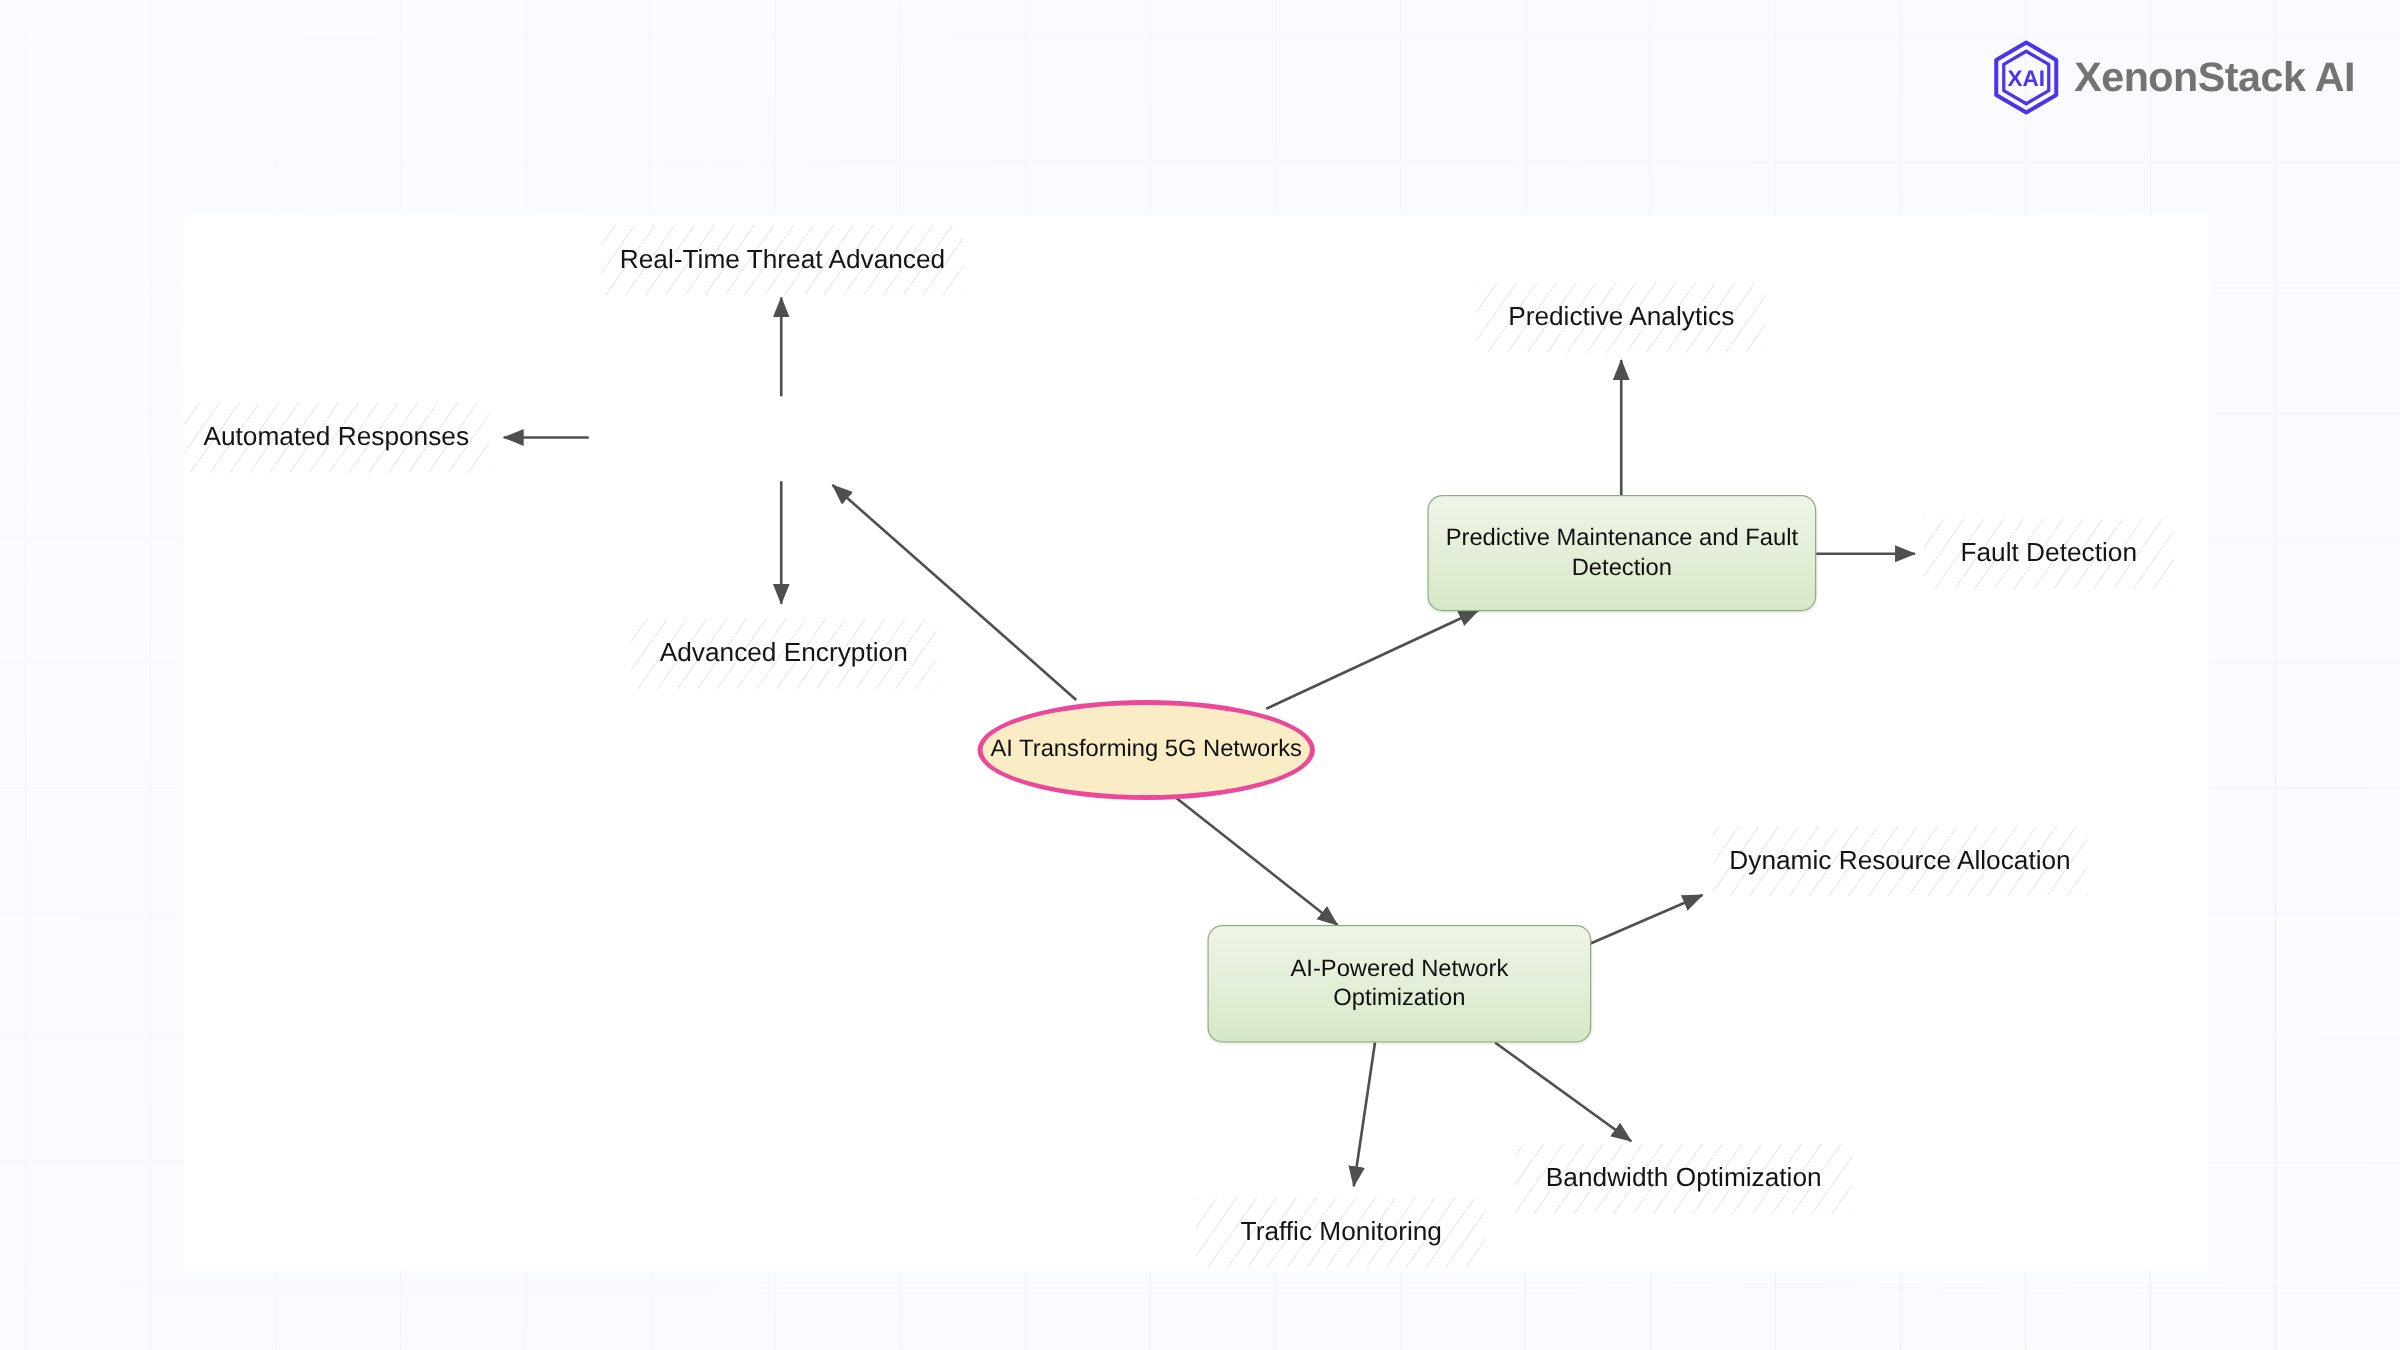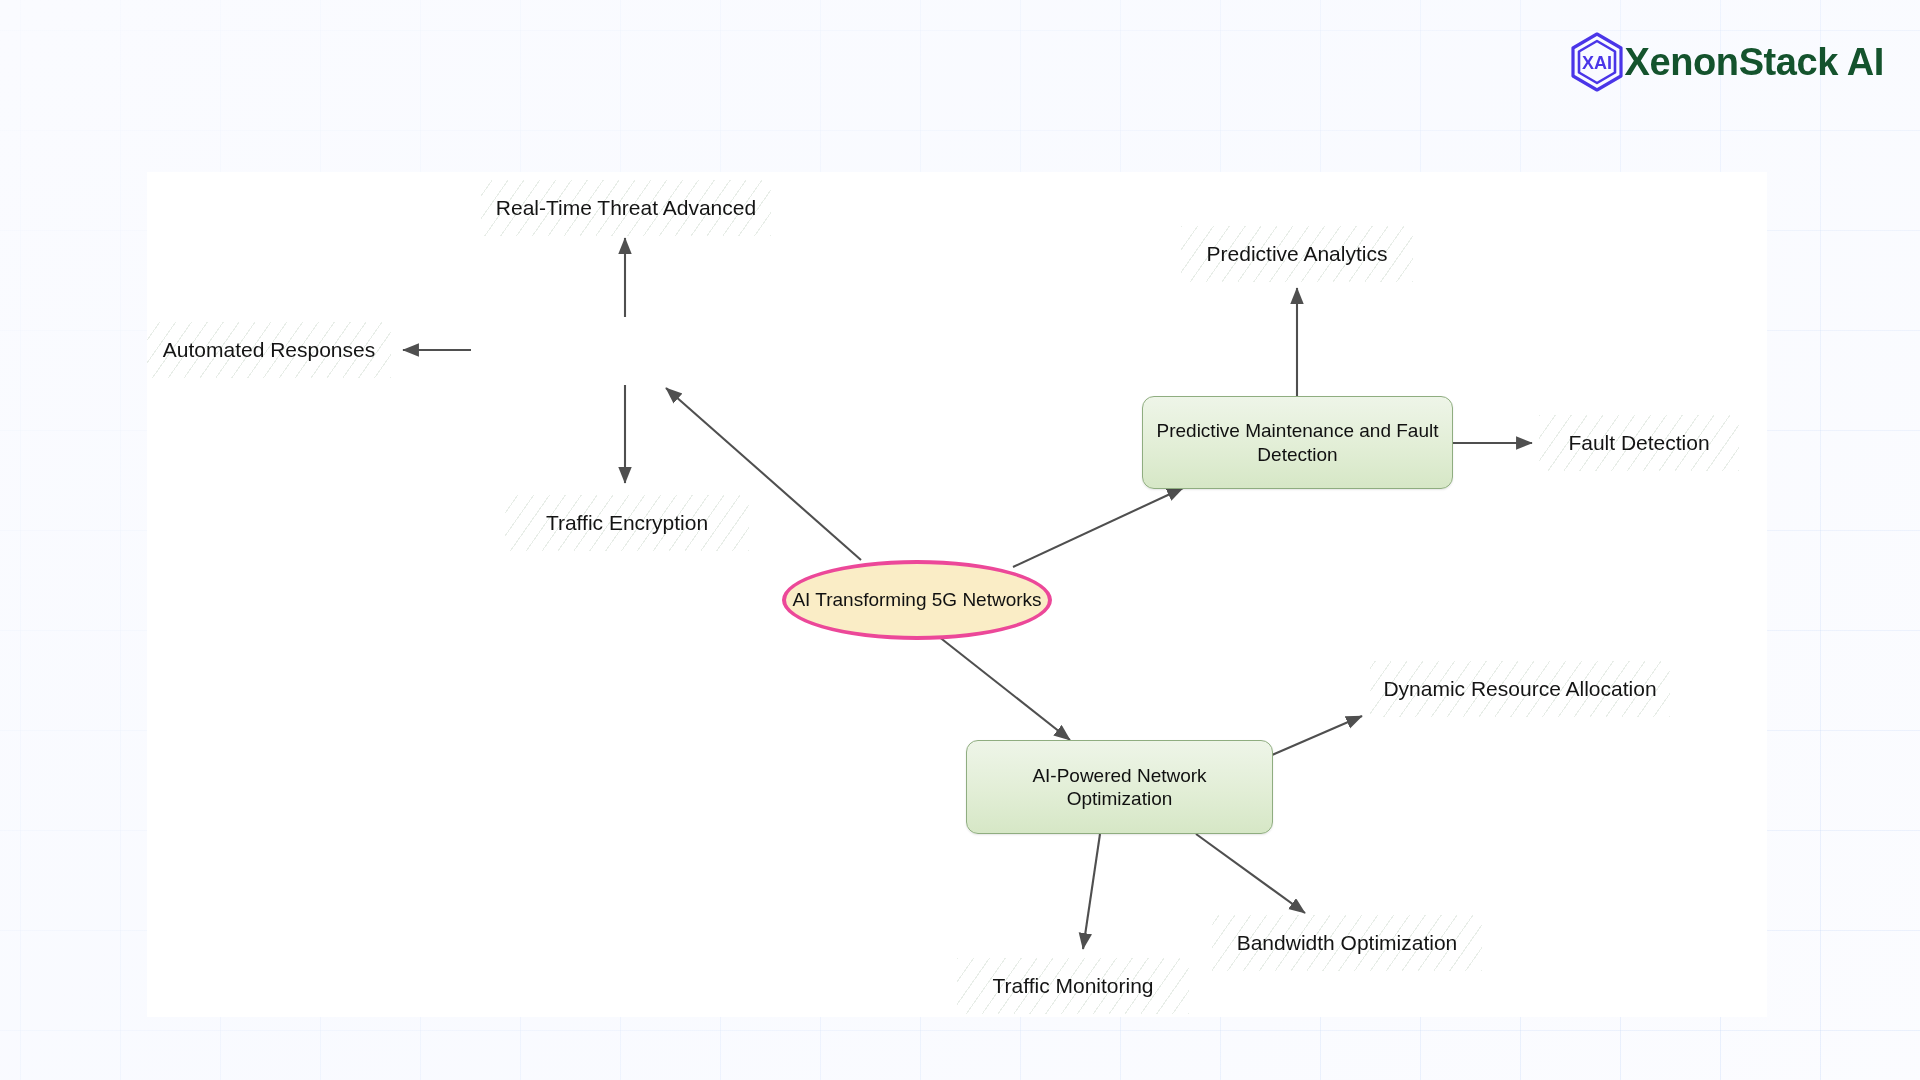--- a/index.html
+++ b/index.html
@@ -49,25 +49,26 @@
     background: #ffffff;
   }
 
   
   #brand {
     position: absolute;
     right: 36px;
     top: 32px;
     display: flex;
     align-items: center;
+    gap: 10px;
   }
   #brand .brand-text {
-    font-size: 38px;
+    font-size: 33px;
     font-weight: bold;
-    color: #14532d;
+    color: #737373;
     letter-spacing: -0.4px;
     white-space: nowrap;
   }
 
   
   #edges {
     position: absolute;
     left: 0; top: 0;
     width: 1920px;
     height: 1080px;
@@ -167,21 +168,21 @@
     <span>Predictive Maintenance and Fault</span>
     <span>Detection</span>
   </div>
 
   <div class="node box" style="left:966px; top:740px; width:307px; height:94px;">AI-Powered Network Optimization</div>
 
   <div class="node leaf" style="left:481px; top:180px; width:290px; height:56px;">Real-Time Threat Advanced</div>
 
   <div class="node leaf" style="left:147px; top:322px; width:244px; height:56px;">Automated Responses</div>
 
-  <div class="node leaf" style="left:505px; top:495px; width:244px; height:56px;">Traffic Encryption</div>
+  <div class="node leaf" style="left:505px; top:495px; width:244px; height:56px;">Advanced Encryption</div>
 
   <div class="node leaf" style="left:1181px; top:226px; width:232px; height:56px;">Predictive Analytics</div>
 
   <div class="node leaf" style="left:1539px; top:415px; width:200px; height:56px;">Fault Detection</div>
 
   <div class="node leaf" style="left:1370px; top:661px; width:300px; height:56px;">Dynamic Resource Allocation</div>
 
   <div class="node leaf" style="left:1212px; top:915px; width:270px; height:56px;">Bandwidth Optimization</div>
 
   <div class="node leaf" style="left:957px; top:958px; width:232px; height:56px;">Traffic Monitoring</div>

